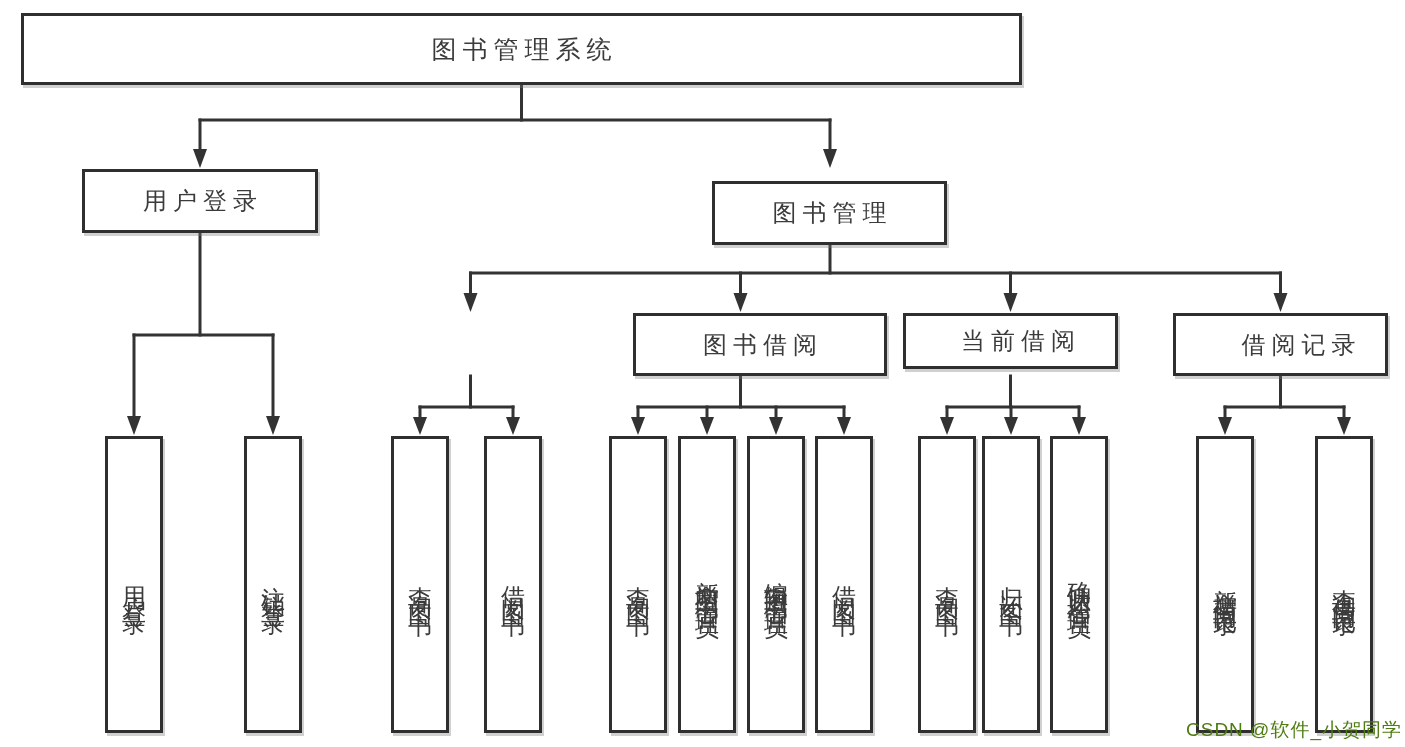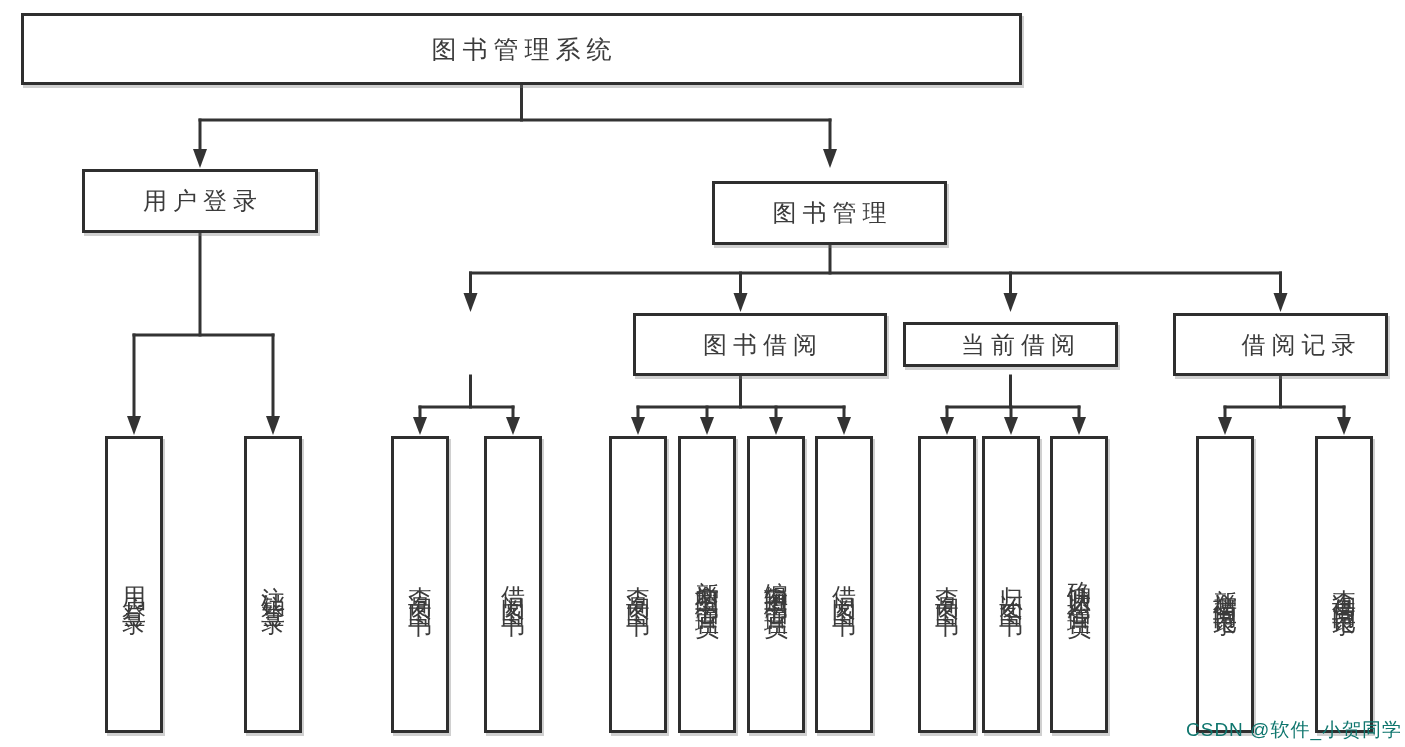--- a/index.html
+++ b/index.html
@@ -31,21 +31,21 @@
     line-height:1;
     white-space:nowrap;
   }
   .vbox.long{letter-spacing:5px;}
   #connectors{position:absolute;left:0;top:0;z-index:0;}
   .box{z-index:1;}
   #watermark{
     position:absolute;
     left:1186px;top:717px;
     font-size:19px;
-    color:#0f766e;
+    color:#4d7c0f;
     letter-spacing:1px;
     white-space:nowrap;
     z-index:5;
   }
 </style>
 </head>
 <body>
 
 <div id="canvas">
 
@@ -121,21 +121,21 @@
       <polygon points="1337,417 1351,417 1344,435"></polygon>
     </g>
   </svg>
 
   <div class="box hlabel root" style="left:21px;top:13px;width:1001px;height:72px;">图书管理系统</div>
 
   <div class="box hlabel" style="left:82px;top:169px;width:236px;height:64px;">用户登录</div>
   <div class="box hlabel" style="left:712px;top:169px;width:235px;height:64px;margin-top:12px;">图书管理</div>
 
   <div class="box hlabel" style="left:633px;top:313px;width:254px;height:63px;">图书借阅</div>
-  <div class="box hlabel" style="left:903px;top:322px;width:215px;height:45px;padding-left:15px;">当前借阅</div>
+  <div class="box hlabel" style="left:903px;top:313px;width:215px;height:56px;padding-left:15px;">当前借阅</div>
   <div class="box hlabel" style="left:1173px;top:313px;width:215px;height:63px;padding-left:36px;">借阅记录</div>
 
   <div class="box vbox" style="left:105px;top:436px;width:58px;height:297px;">用户登录</div>
   <div class="box vbox" style="left:244px;top:436px;width:58px;height:297px;">注销登录</div>
 
   <div class="box vbox" style="left:391px;top:436px;width:58px;height:297px;">查询图书</div>
   <div class="box vbox" style="left:484px;top:436px;width:58px;height:297px;">借阅图书</div>
 
   <div class="box vbox" style="left:609px;top:436px;width:58px;height:297px;">查询图书</div>
   <div class="box vbox long" style="left:678px;top:436px;width:58px;height:297px;">新增图书（管理员）</div>

